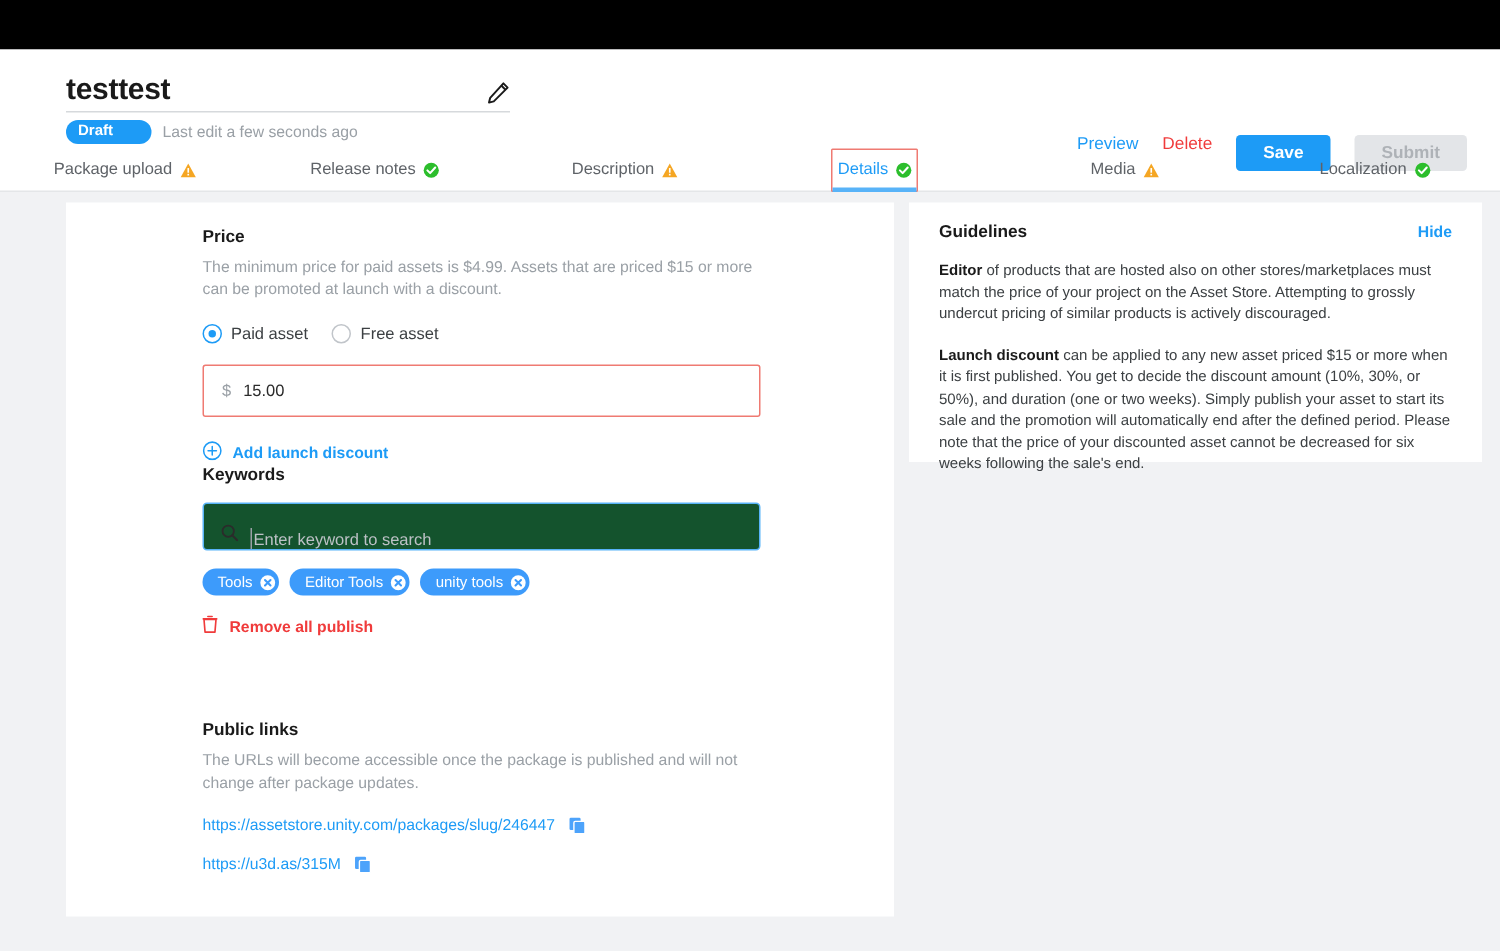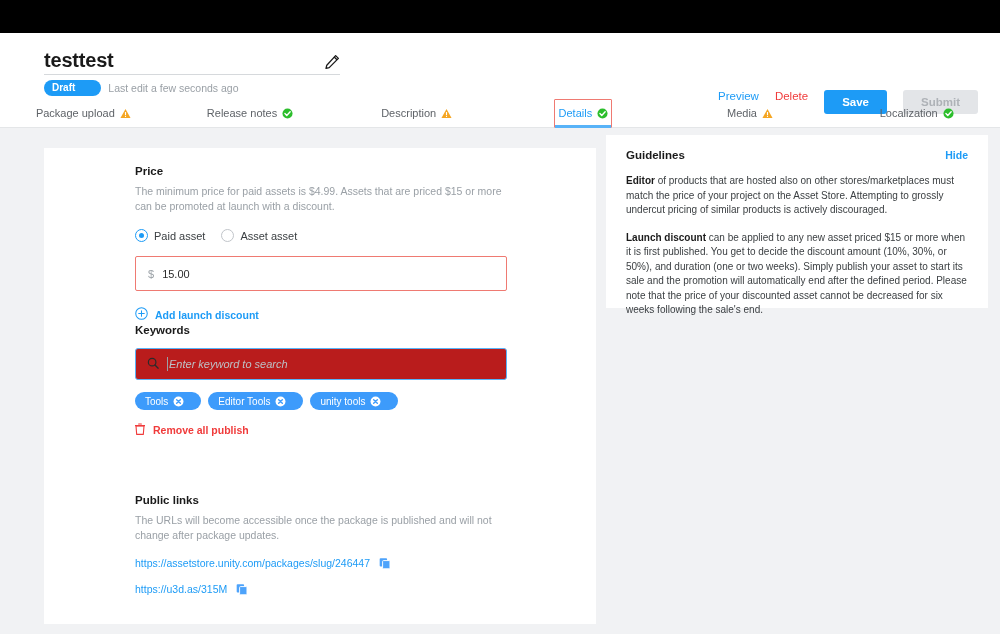--- a/index.html
+++ b/index.html
@@ -112,21 +112,21 @@
     width: 56px; height: 3px;
     background: #58b3f8;
   }
   .tab-label { position: relative; z-index: 2; }
   .status-ico { position: relative; z-index: 2; display: inline-flex; }
 
   
   .content { position: absolute; left: 0; top: 128px; width: 1000px; height: 506px; }
 
   .card-left {
-    position: absolute; left: 44px; top: 20px;
+    position: absolute; left: 44px; top: 7px;
     width: 552px; height: 476px;
     background: #ffffff;
   }
   .card-right {
     position: absolute; left: 606px; top: 7px;
     width: 382px; height: 173px;
     background: #ffffff;
   }
 
   
@@ -174,34 +174,34 @@
     color: #1d9bf6; font-size: 10.5px; font-weight: bold;
     cursor: pointer;
   }
 
   
   #keywords-section { top: 176px; }
   .kw-input {
     margin-top: 12px;
     width: 372px; height: 32px;
     border: 1.5px solid #58b3f8; border-radius: 3px;
-    display: flex; align-items: center; gap: 8px;
-    padding: 0 11px; background: #b91c1c; font-style: italic;
+    display: flex; align-items: flex-end; gap: 8px;
+    padding: 0 11px; background: #14532d;
   }
   .kw-placeholder { font-size: 11px; color: #bdc1c6; }
   .kw-caret {
     width: 1px; height: 14px; background: #9aa0a6;
     margin-right: -7px;
   }
   .chips { display: flex; gap: 7px; margin-top: 12px; }
   .chip {
     background: #3d9bfb; color: #ffffff;
     border-radius: 11px; height: 18px;
     display: inline-flex; align-items: center; gap: 5px;
-    padding: 0 17px 0 10px;
+    padding: 0 2px 0 10px;
     font-size: 10px;
   }
   .chip-x { width: 11px; height: 11px; display: inline-flex; cursor: pointer; }
   .remove-all {
     margin-top: 13px;
     display: flex; align-items: center; gap: 8px;
     color: #f03b3b; font-size: 10.5px; font-weight: bold;
     cursor: pointer;
   }
 
@@ -336,21 +336,21 @@
       <div class="sec-title">Price</div>
       <p class="sec-desc">The minimum price for paid assets is $4.99. Assets that are priced $15 or more can be promoted at launch with a discount.</p>
 
       <div class="radio-row">
         <label class="radio-opt">
           <span class="radio checked"></span>
           <span class="radio-label">Paid asset</span>
         </label>
         <label class="radio-opt">
           <span class="radio"></span>
-          <span class="radio-label">Asset asset</span>
+          <span class="radio-label">Free asset</span>
         </label>
       </div>
 
       <div class="price-input">
         <span class="price-currency">$</span>
         <span class="price-value">15.00</span>
       </div>
 
       <div class="discount-link">
         <span>

